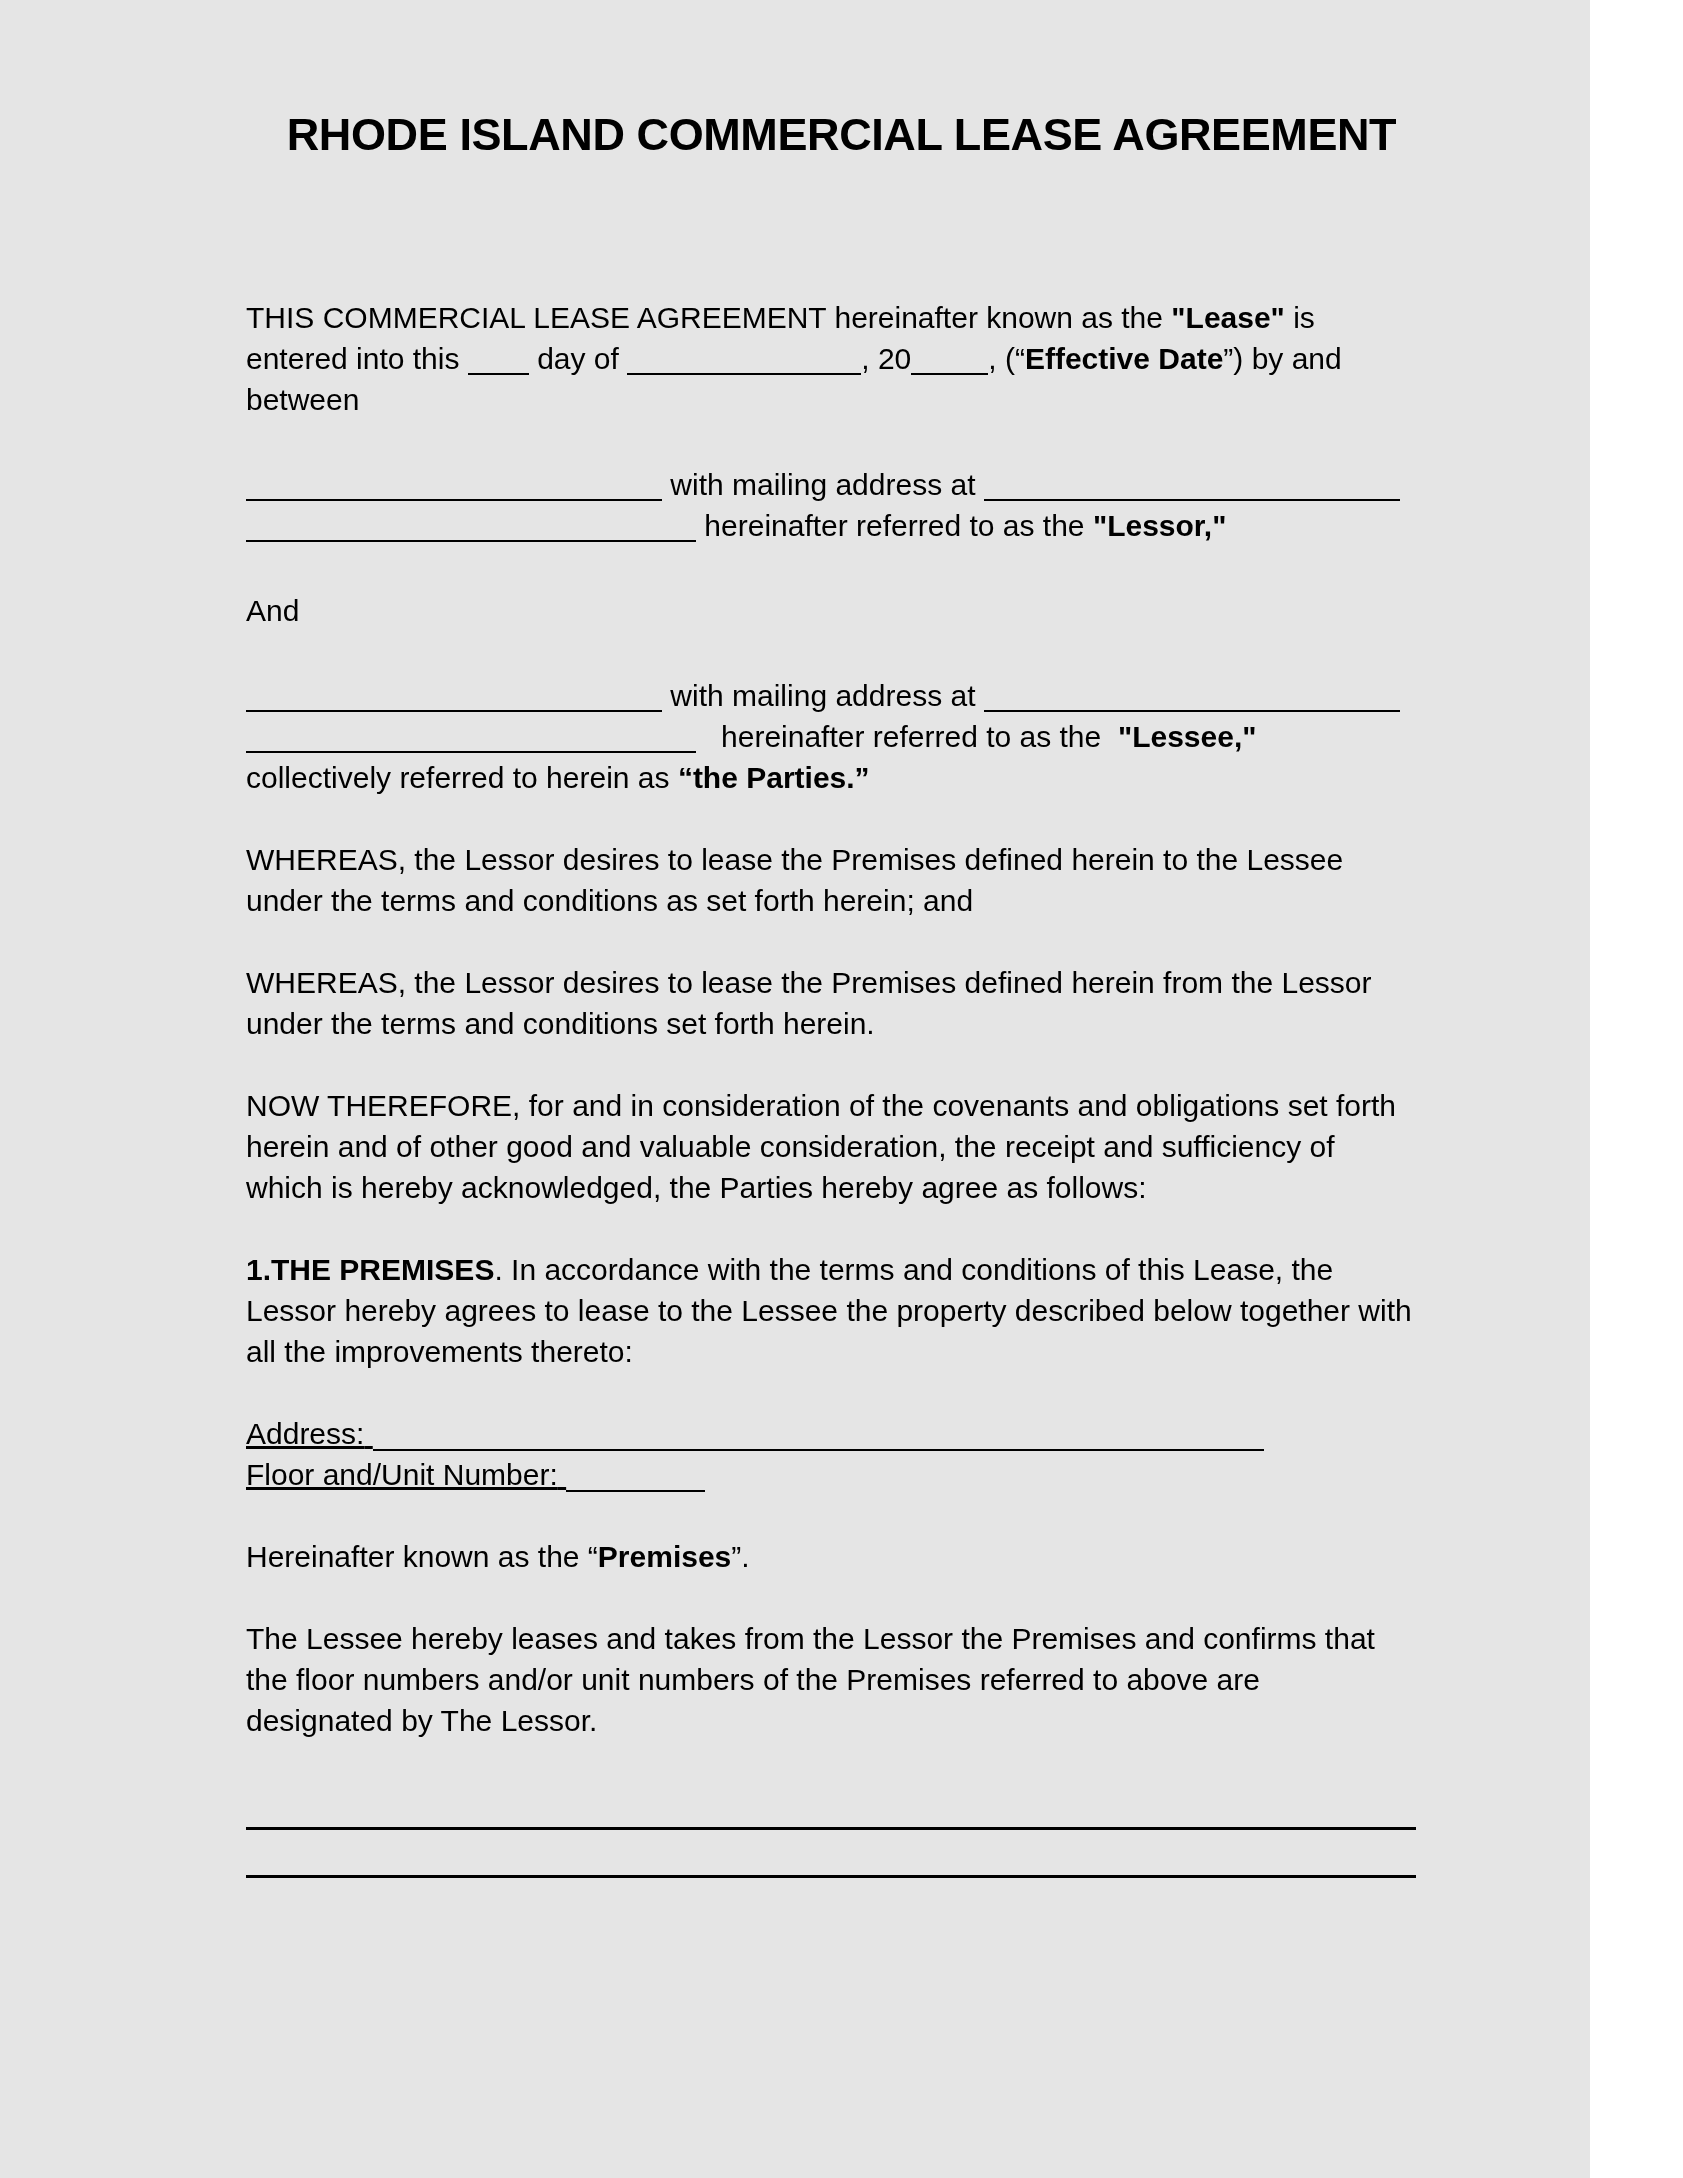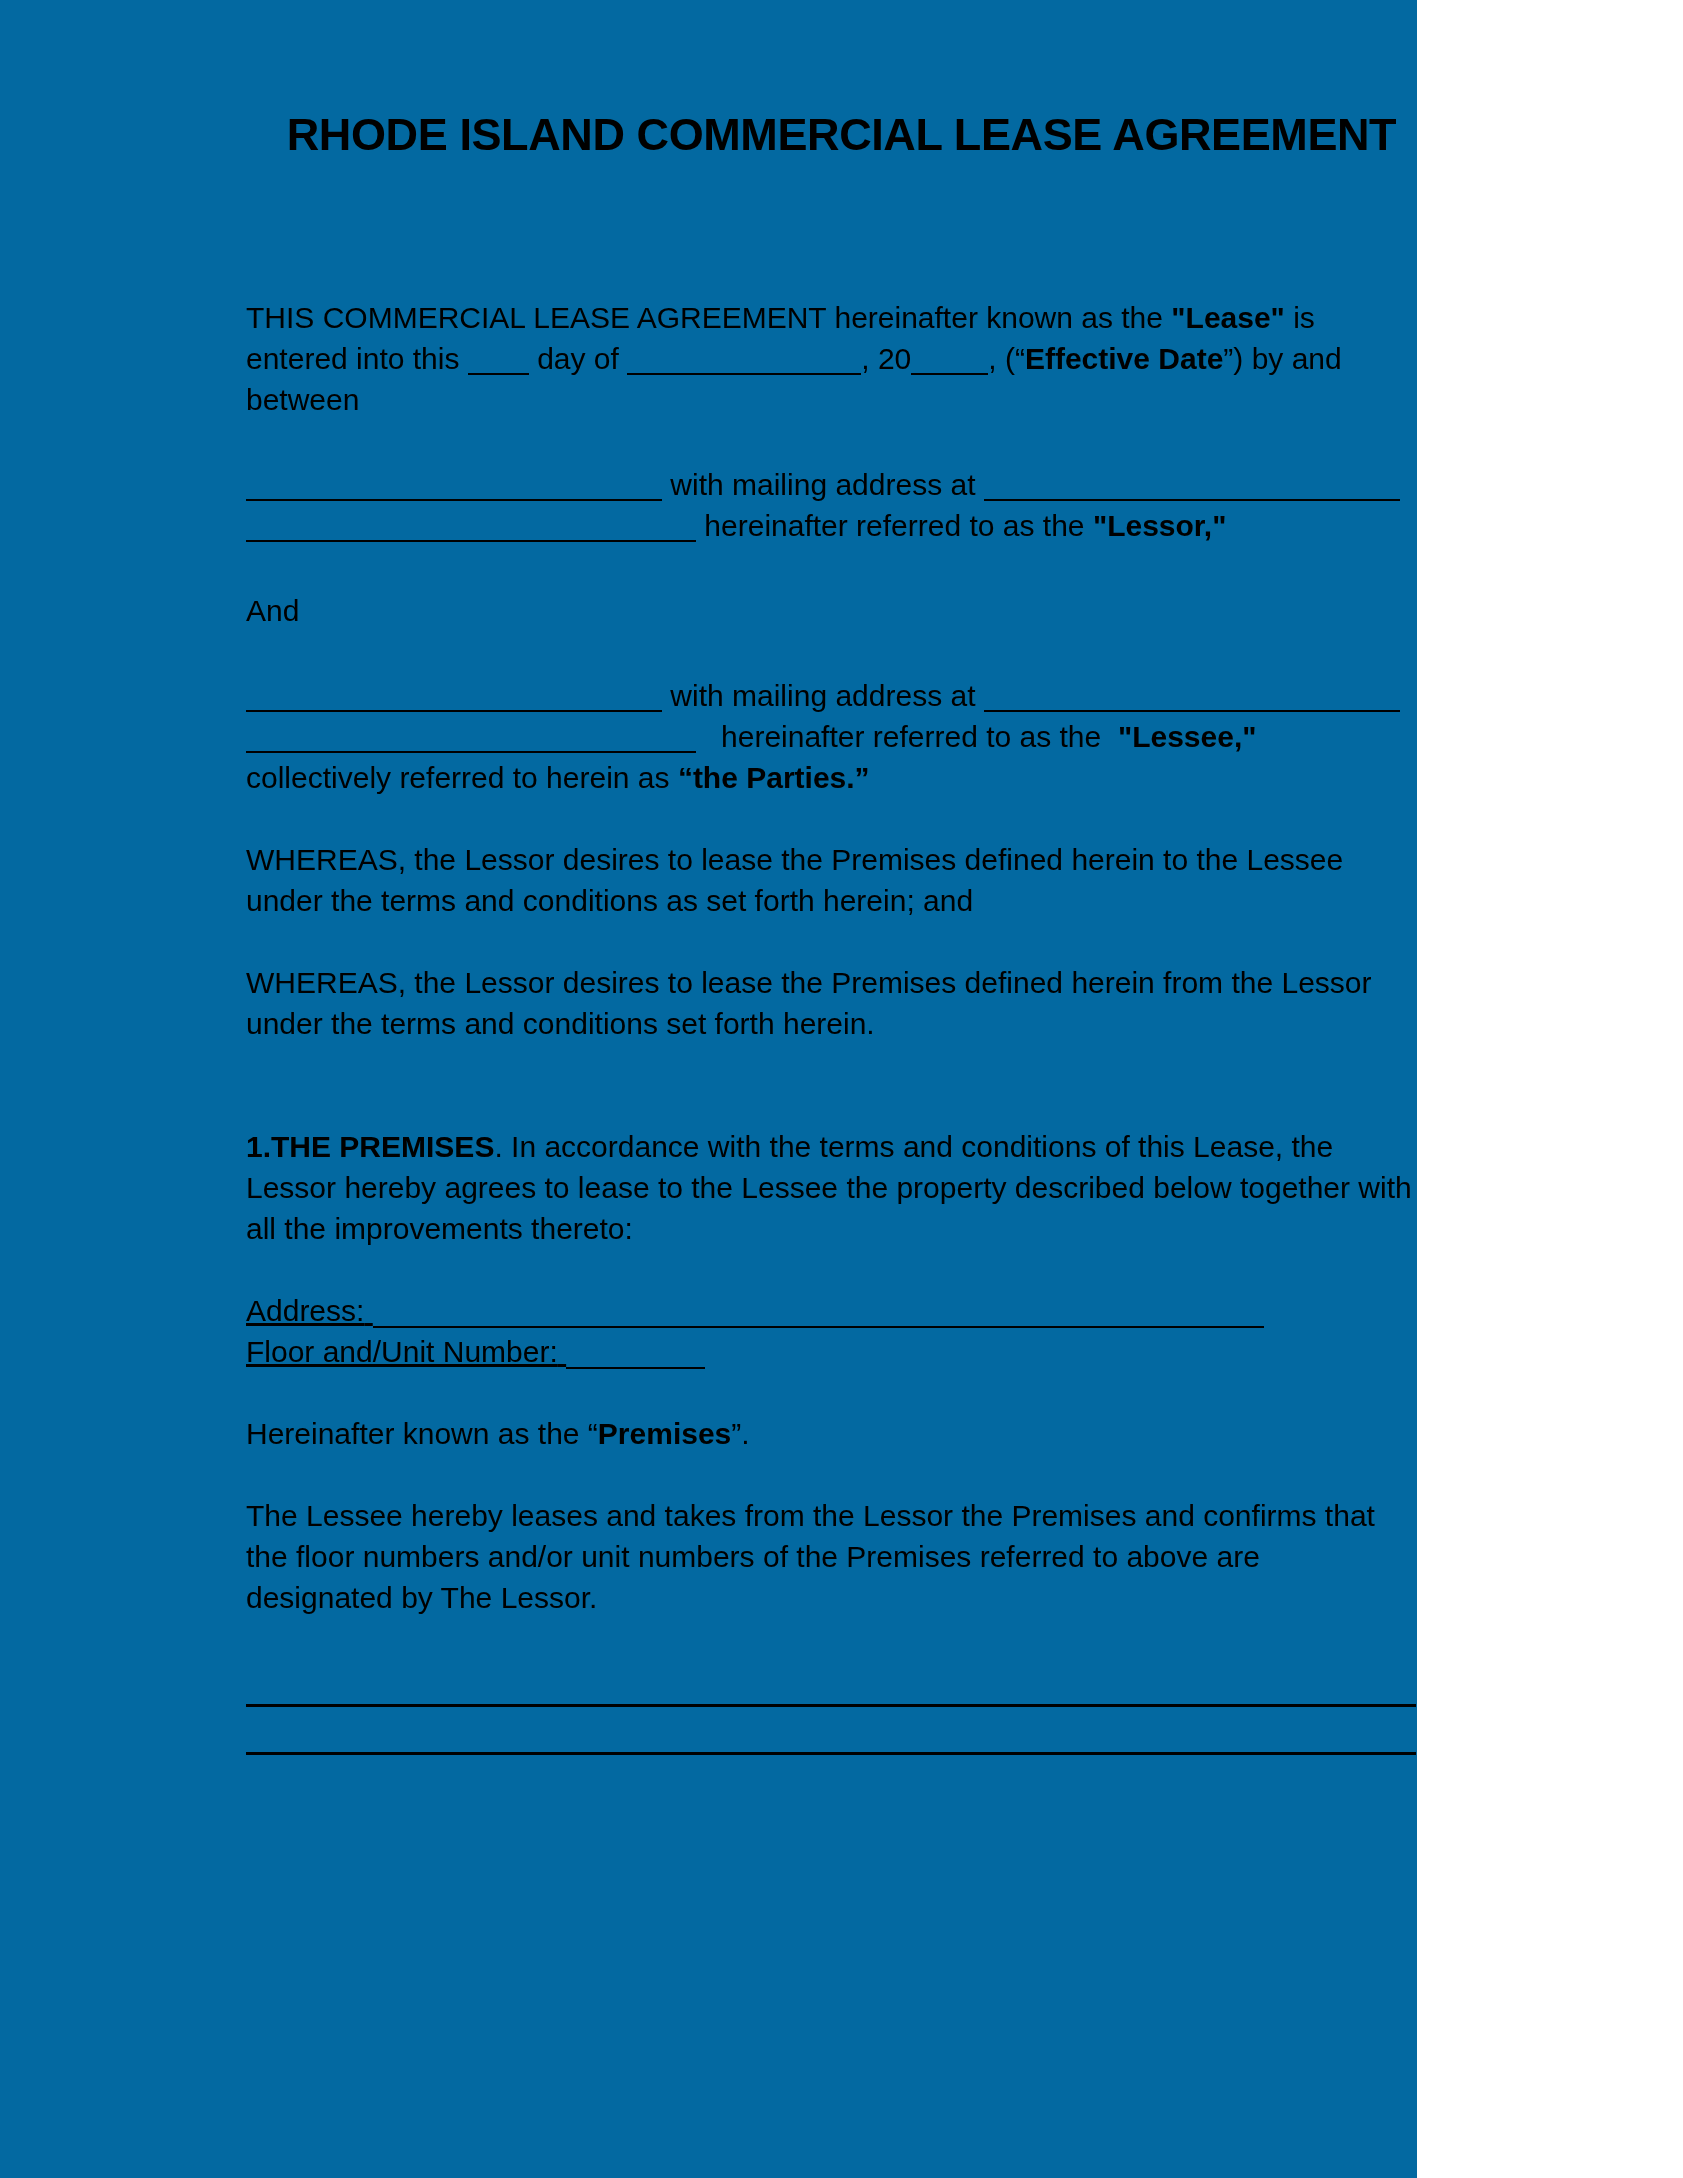--- a/index.html
+++ b/index.html
@@ -10,23 +10,23 @@
   body {
     width: 1683px;
     height: 2178px;
     font-family: "Liberation Sans", sans-serif;
     color: #000000;
     -webkit-font-smoothing: antialiased;
   }
 
   .page {
     position: relative;
-    width: 1417px;
+    width: 1590px;
     height: 2178px;
-    background: #0369a1;
+    background: #e5e5e5;
     box-sizing: border-box;
   }
 
   .doc-title {
     position: absolute;
     top: 111px;
     left: 0;
     width: 1683px;
     text-align: center;
     font-size: 45px;
@@ -125,20 +125,21 @@
     <div class="gap-md"></div>
 
     <p class="para">WHEREAS, the Lessor desires to lease the Premises defined herein to the Lessee under the terms and conditions as set forth herein; and</p>
 
     <div class="gap-md"></div>
 
     <p class="para">WHEREAS, the Lessor desires to lease the Premises defined herein from the Lessor under the terms and conditions set forth herein.</p>
 
     <div class="gap-md"></div>
 
+    <p class="para">NOW THEREFORE, for and in consideration of the covenants and obligations set forth herein and of other good and valuable consideration, the receipt and sufficiency of which is hereby acknowledged, the Parties hereby agree as follows:</p>
 
     <div class="gap-md"></div>
 
     <p class="para">
       <b>1.THE PREMISES</b><span>. In accordance with the terms and conditions of this Lease, the Lessor hereby agrees to lease to the Lessee the property described below together with all the improvements thereto:</span>
     </p>
 
     <div class="gap-md"></div>
 
     <div class="addr-line">

